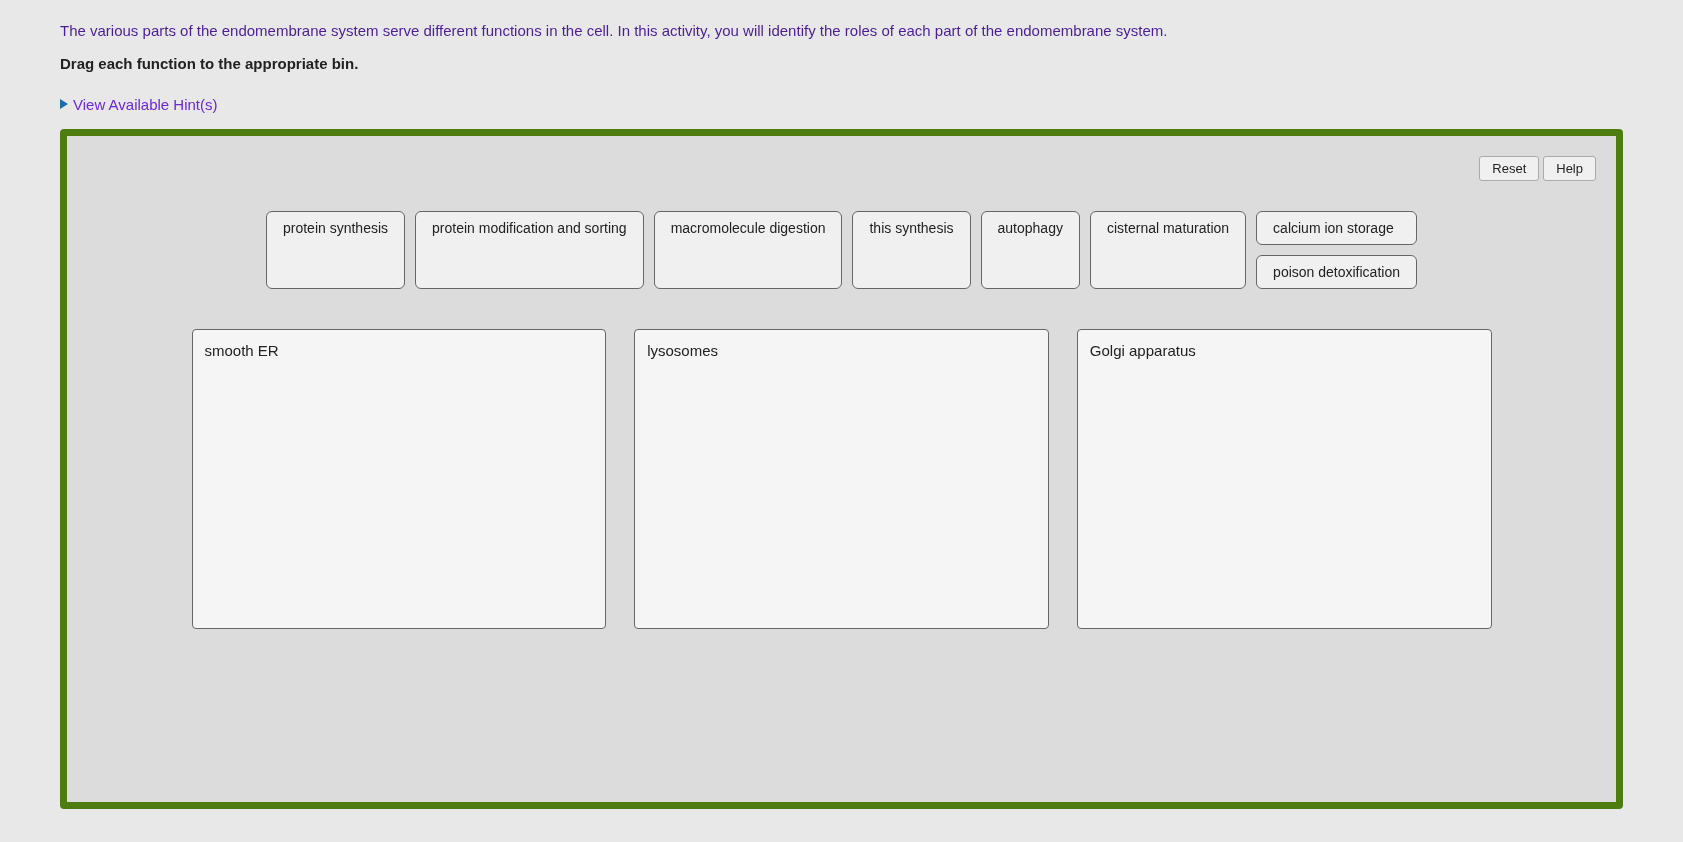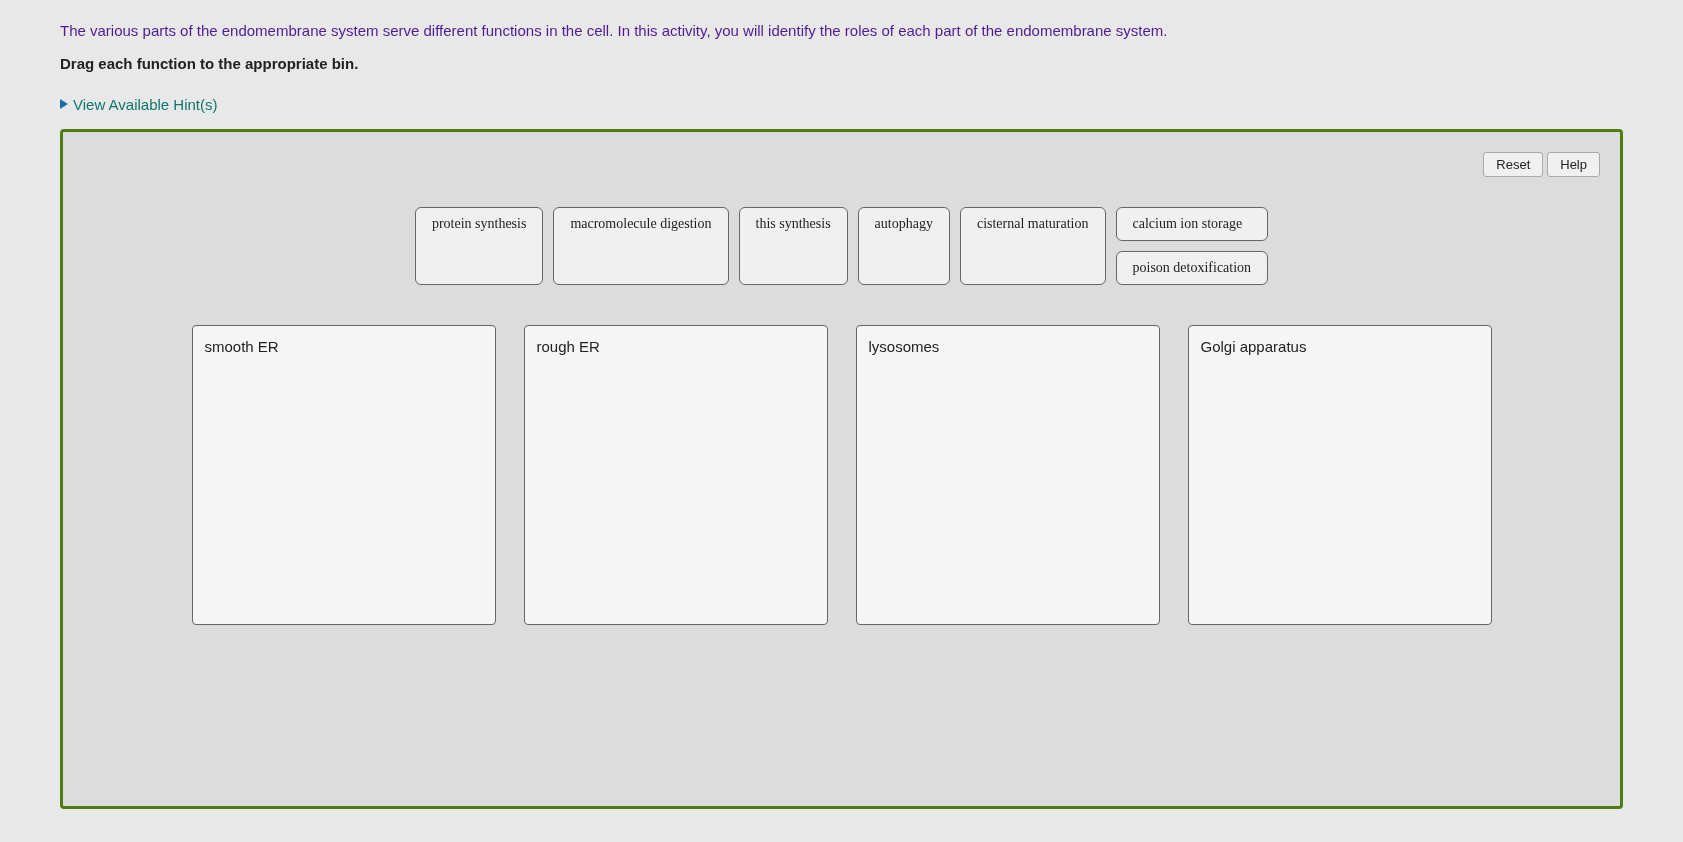--- a/index.html
+++ b/index.html
@@ -24,41 +24,41 @@
       color: #4c1d95;
     }
 
     .bold-instruction {
       font-weight: bold;
       font-size: 15px;
       margin-bottom: 24px;
     }
 
     .hint-link {
-      color: #0f766e;
+      color: #6d28d9;
       font-size: 15px;
       cursor: pointer;
       display: flex;
       align-items: center;
       gap: 5px;
       margin-bottom: 16px;
     }
 
     .hint-link .arrow {
       display: inline-block;
       width: 0;
       height: 0;
       border-top: 5px solid transparent;
       border-bottom: 5px solid transparent;
       border-left: 8px solid #1a6fa8;
     }
 
     .main-container {
       background-color: #dcdcdc;
-      border: 3px solid #4d7c0f;
+      border: 7px solid #4d7c0f;
       border-radius: 4px;
       padding: 20px 20px 30px 20px;
       position: relative;
       min-height: 680px;
     }
 
     .top-buttons {
       display: flex;
       justify-content: flex-end;
       gap: 4px;
@@ -75,21 +75,20 @@
       color: #222;
     }
 
     .draggable-items-area {
       display: flex;
       flex-wrap: wrap;
       justify-content: center;
       gap: 10px;
       margin: 20px auto 40px auto;
       max-width: 1200px;
-      font-family: Liberation Serif, serif;
     }
 
     .draggable-item {
       background-color: #f0f0f0;
       border: 1.5px solid #666;
       border-radius: 6px;
       padding: 8px 16px;
       font-size: 14px;
       cursor: grab;
       white-space: nowrap;
@@ -150,38 +149,36 @@
 
 <div class="main-container">
   <div class="top-buttons">
     <button class="top-btn">Reset</button>
     <button class="top-btn">Help</button>
   </div>
 
   <div class="draggable-items-area">
     <div class="row-1">
       <div class="draggable-item" draggable="true">protein synthesis</div>
+      <div class="draggable-item" draggable="true">protein modification and sorting</div>
       <div class="draggable-item" draggable="true">macromolecule digestion</div>
       <div class="draggable-item" draggable="true">this synthesis</div>
       <div class="draggable-item" draggable="true">autophagy</div>
       <div class="draggable-item" draggable="true">cisternal maturation</div>
     </div>
     <div class="row-2">
       <div class="draggable-item" draggable="true">calcium ion storage</div>
       <div class="draggable-item" draggable="true">poison detoxification</div>
     </div>
   </div>
 
   <div class="drop-bins">
     <div class="drop-bin">
       <div class="drop-bin-label">smooth ER</div>
     </div>
     <div class="drop-bin">
-      <div class="drop-bin-label">rough ER</div>
-    </div>
-    <div class="drop-bin">
       <div class="drop-bin-label">lysosomes</div>
     </div>
     <div class="drop-bin">
       <div class="drop-bin-label">Golgi apparatus</div>
     </div>
   </div>
 </div>
 
 </body></html>

